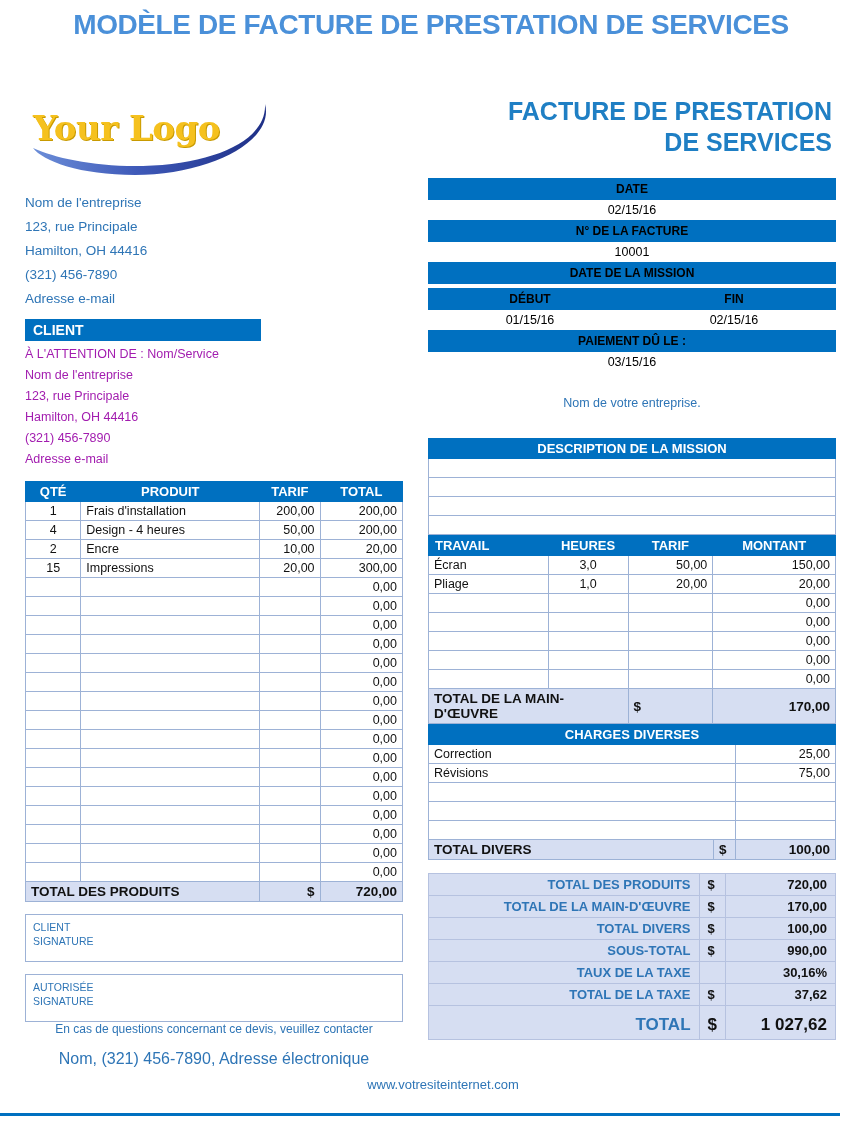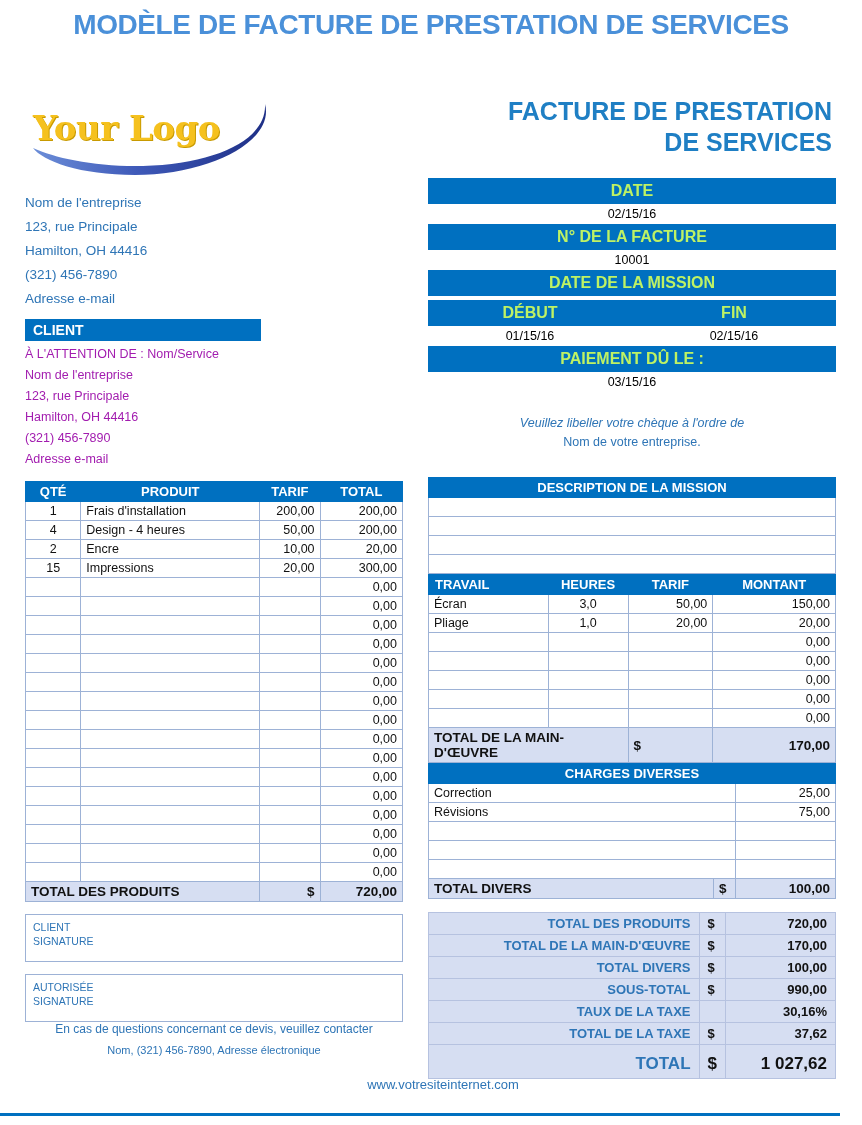--- a/index.html
+++ b/index.html
@@ -97,21 +97,21 @@
   }
   .cell-c { text-align: center; }
   .cell-r { text-align: right; }
 
   
   .datetable { border-collapse: collapse; width: 100%; font-size: 12.5px; }
   .datetable td {
     padding: 3px 6px; text-align: center; border: none;
   }
   .datetable td.hdr {
-    background: #0070C0; color: #bef264; font-weight: bold; font-size: 16px;
+    background: #0070C0; color: #000000; font-weight: bold; font-size: 12px;
     padding: 4px 6px;
   }
   .datetable tr.spacer td { height: 4px; padding: 0; }
 
   .cheque-note {
     text-align: center; color: #2E75B6; font-size: 12.5px;
     font-style: italic; margin-top: 22px; line-height: 19px;
   }
   .cheque-note .plain { font-style: normal; }
 
@@ -147,22 +147,22 @@
     padding: 5px 7px;
     color: #2E75B6;
     font-size: 10.5px;
     line-height: 14px;
   }
   .contact-note {
     text-align: center; color: #2E75B6; font-size: 12px;
     
   }
   .contact-line {
-    text-align: center; color: #2E75B6; font-size: 11px;
-    margin-top: 8px; font-style: normal;
+    text-align: center; color: #2E75B6; font-size: 16px;
+    margin-top: 14px; font-style: normal;
   }
   .site {
     position: absolute; left: 12px; top: 1077px; width: 862px;
     text-align: center; color: #2E75B6; font-size: 13px;
   }
   .bottom-rule {
     position: absolute; left: 0; top: 1113px; width: 840px;
     height: 3px; background: #0070C0;
   }
 </style>
@@ -398,21 +398,20 @@
       <tr>
             <td class="hdr" colspan="2">PAIEMENT DÛ LE :</td>
           </tr>
       <tr>
             <td colspan="2">03/15/16</td>
           </tr>
     </tbody>
       </table>
 
     <div class="cheque-note">
-      <div>Veuillez libeller votre chèque à l'ordre de</div>
       <div class="plain">Nom de votre entreprise.</div>
     </div>
 
     <table class="grid" style="margin-top:25px;">
       <tbody>
           <tr>
             <td class="th-blue">DESCRIPTION DE LA MISSION</td>
           </tr>
       </tbody>
         <tbody id="mission-body">

